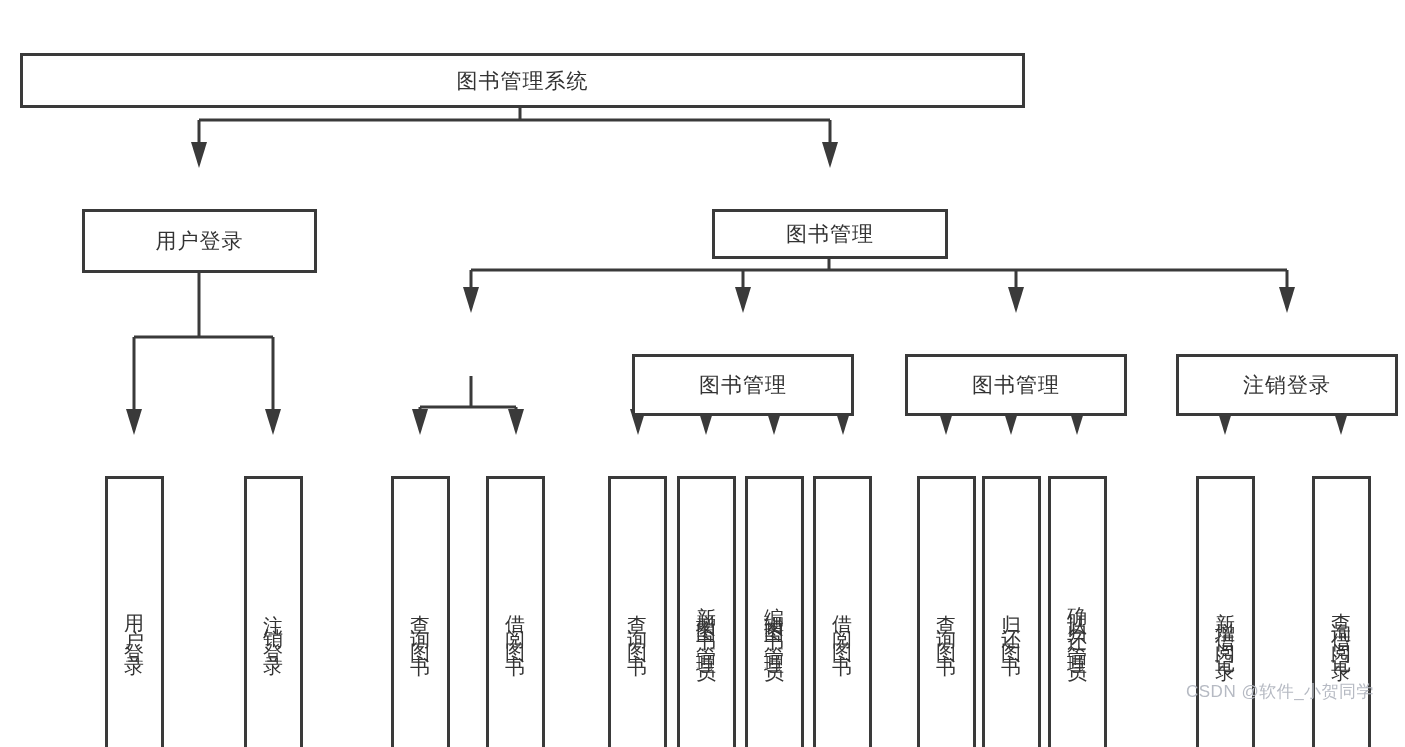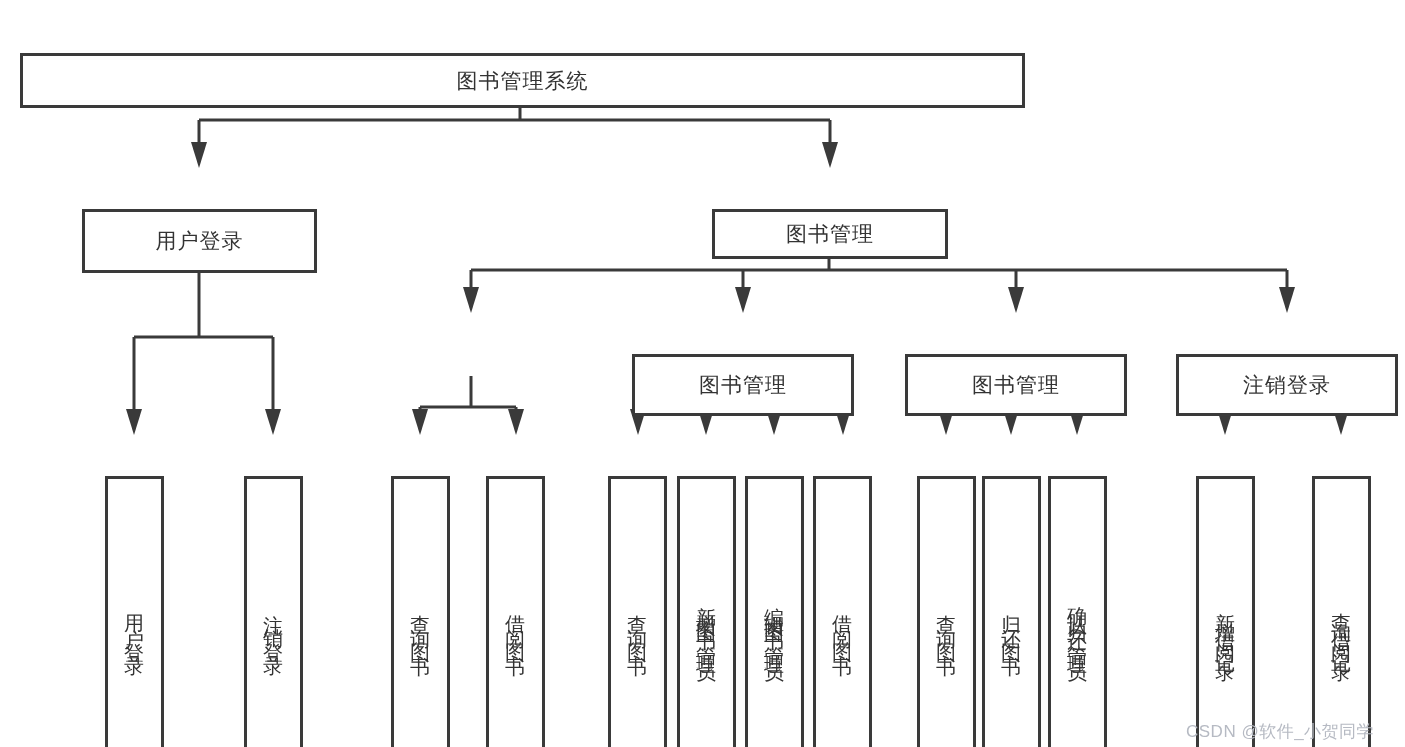--- a/index.html
+++ b/index.html
@@ -44,21 +44,21 @@
     font-size: 20px;
     color: var(--text);
     line-height: 1;
   }
   .sp-wide   { letter-spacing: 14px; }
   .sp-med    { letter-spacing: 10px; }
   .sp-narrow { letter-spacing: 8px; }
   .watermark {
     position: absolute;
     left: 1186px;
-    top: 720px;
+    top: 680px;
     font-size: 17px;
     color: var(--watermark);
     white-space: nowrap;
     letter-spacing: 0.5px;
   }
 </style>
 </head>
 <body>
 
 <div class="canvas">

